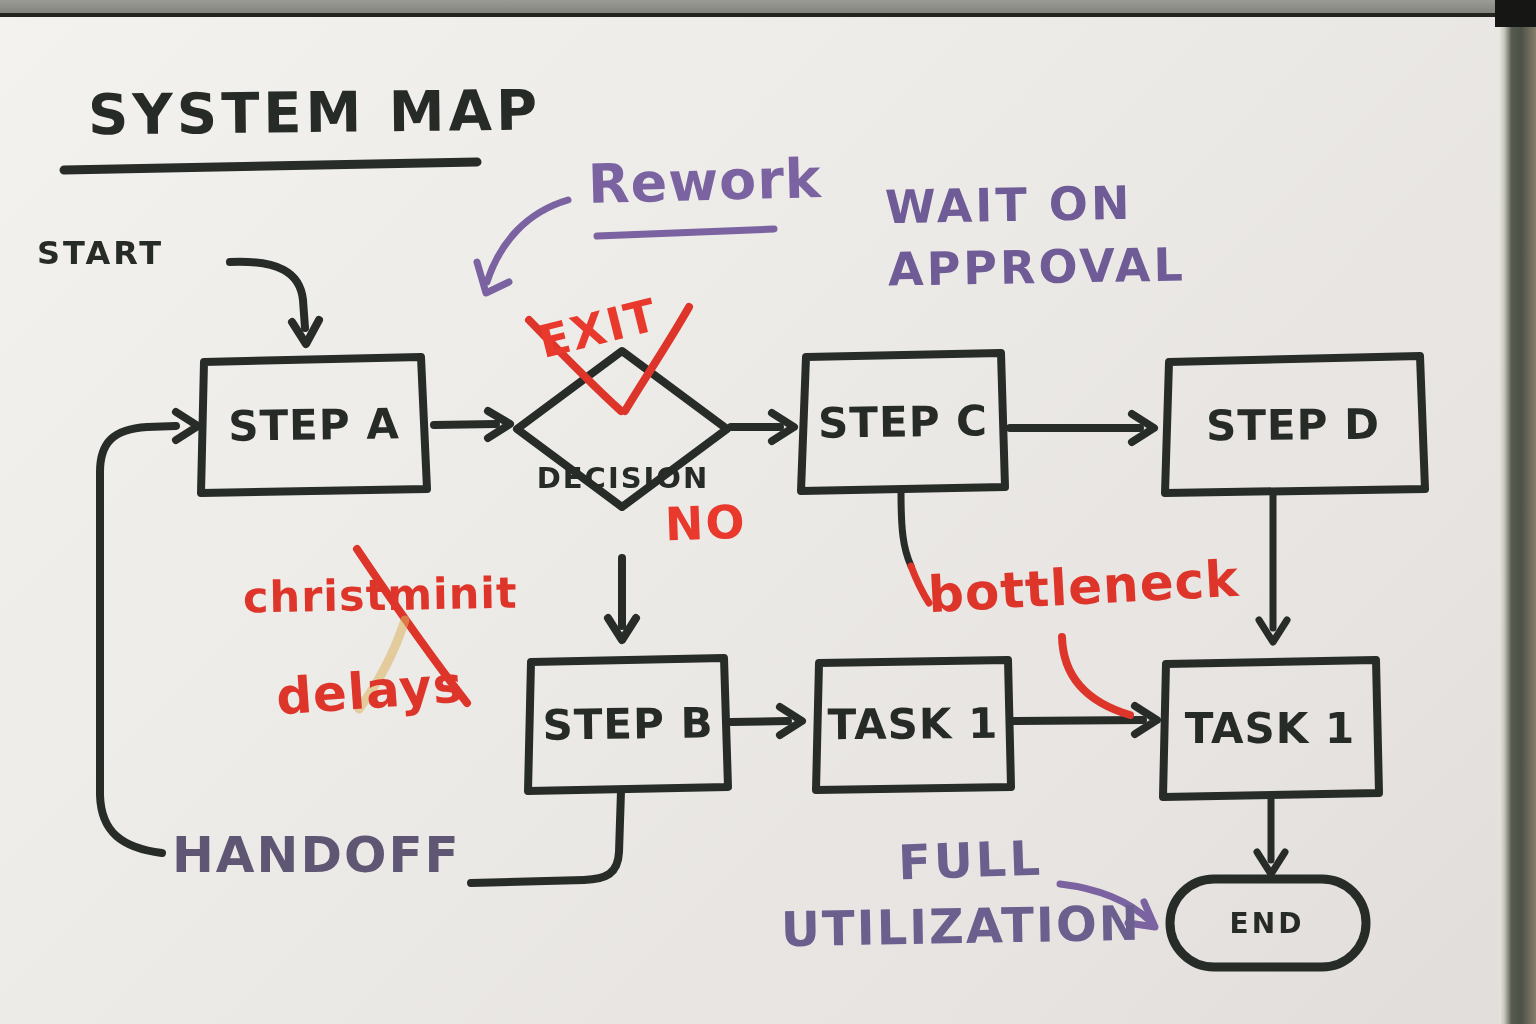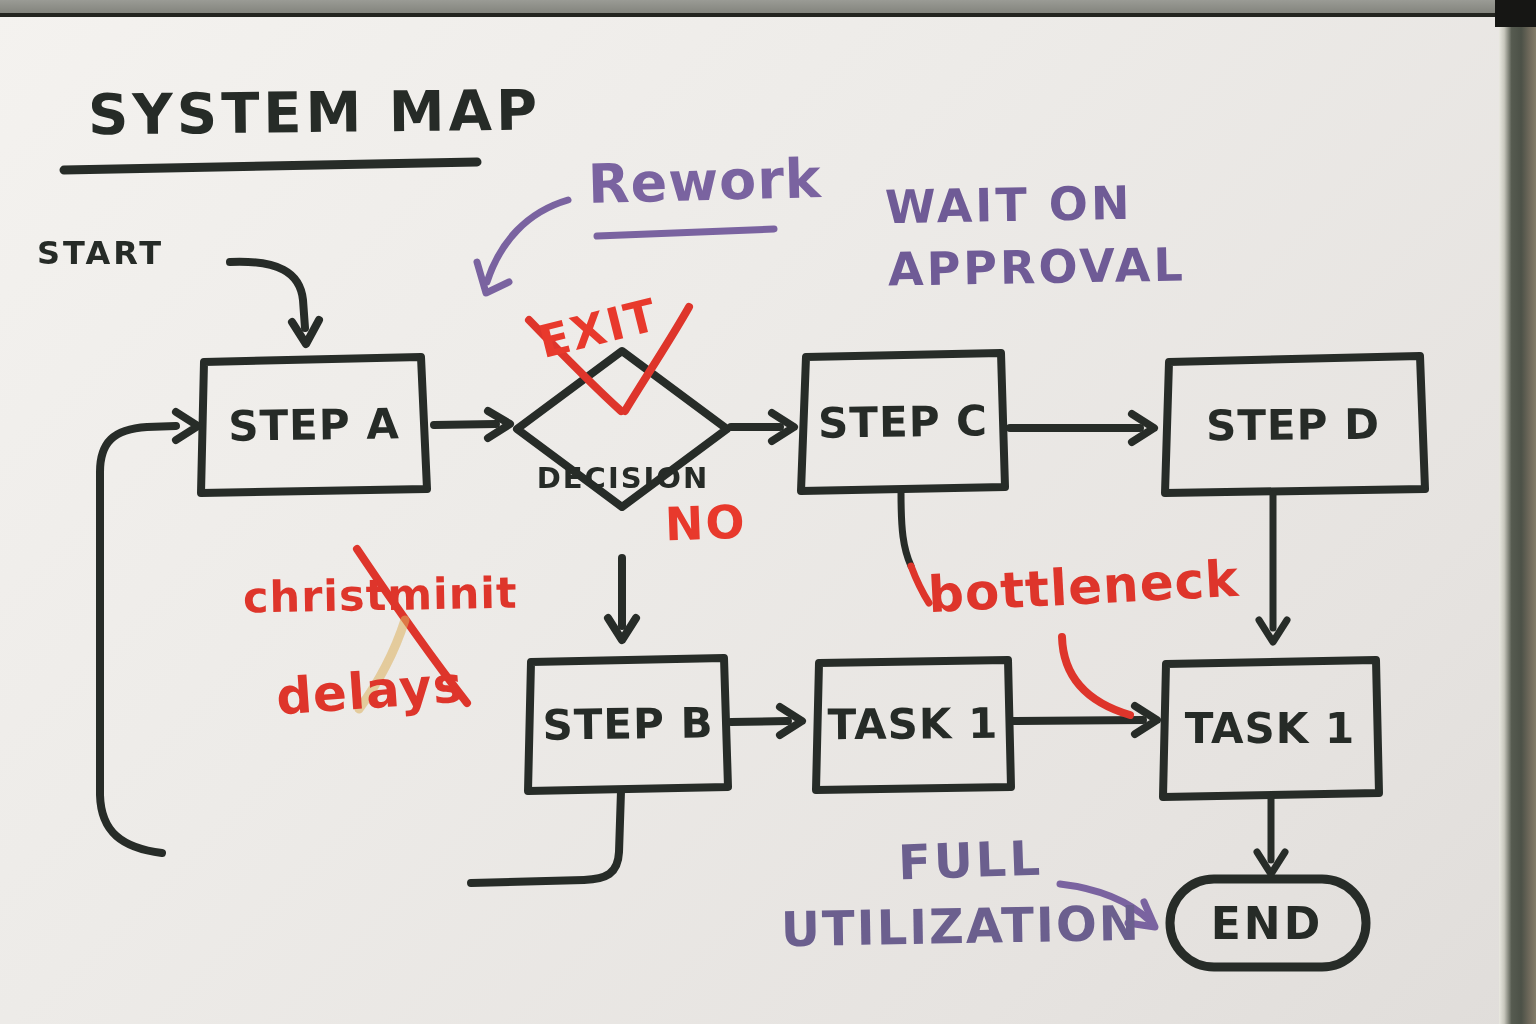--- a/index.html
+++ b/index.html
@@ -113,36 +113,37 @@
   <div class="mk black center" style="left:903px;top:422px;font-size:42px;transform:translate(-50%,-50%) rotate(-0.8deg);">STEP C</div>
 
   <div class="mk black center" style="left:1293px;top:425px;font-size:42px;transform:translate(-50%,-50%) rotate(-0.5deg);">STEP D</div>
 
   <div class="mk black center" style="left:628px;top:724px;font-size:42px;transform:translate(-50%,-50%) rotate(-0.8deg);">STEP B</div>
 
   <div class="mk black center" style="left:913px;top:724px;font-size:42px;transform:translate(-50%,-50%) rotate(-0.5deg);">TASK 1</div>
 
   <div class="mk black center" style="left:1270px;top:728px;font-size:42px;">TASK 1</div>
 
-  <div class="mk black center" style="left:1267px;top:923px;font-size:44px;letter-spacing:3px;">END</div>
+  <div class="mk black center" style="left:1267px;top:923px;font-size:28px;letter-spacing:3px;">END</div>
 
   <div class="mk purple" style="left:588px;top:150px;font-size:54px;transform:rotate(-1.5deg);">Rework</div>
 
   <div class="mk purple-wait" style="left:885px;top:178px;font-size:46px;letter-spacing:3px;transform:rotate(-1deg);">WAIT ON</div>
   <div class="mk purple-wait" style="left:888px;top:240px;font-size:46px;letter-spacing:3px;transform:rotate(-1deg);">APPROVAL</div>
 
   <div class="mk red2" style="left:538px;top:302px;font-size:45px;letter-spacing:2px;transform:rotate(-14deg);">EXIT</div>
 
   <div class="mk red2" style="left:665px;top:496px;font-size:46px;letter-spacing:2px;transform:rotate(-2deg);">NO</div>
 
   <div class="mk red" style="left:243px;top:570px;font-size:43px;transform:rotate(-1deg);">christminit</div>
   <div class="mk red" style="left:276px;top:662px;font-size:50px;transform:rotate(-4deg);">delays</div>
 
   <div class="mk red" style="left:928px;top:558px;font-size:50px;transform:rotate(-3deg);">bottleneck</div>
 
+  <div class="mk purple-handoff" style="left:172px;top:826px;font-size:50px;letter-spacing:2px;">HANDOFF</div>
 
   <div class="mk purple-full" style="left:898px;top:832px;font-size:48px;letter-spacing:3px;transform:rotate(-2deg);">FULL</div>
   <div class="mk purple-full" style="left:781px;top:898px;font-size:48px;letter-spacing:2px;transform:rotate(-1deg);">UTILIZATION</div>
 
   <div class="frame-top"></div>
   <div class="frame-right"></div>
   <div class="frame-corner"></div>
 </div>
 
 </body></html>

